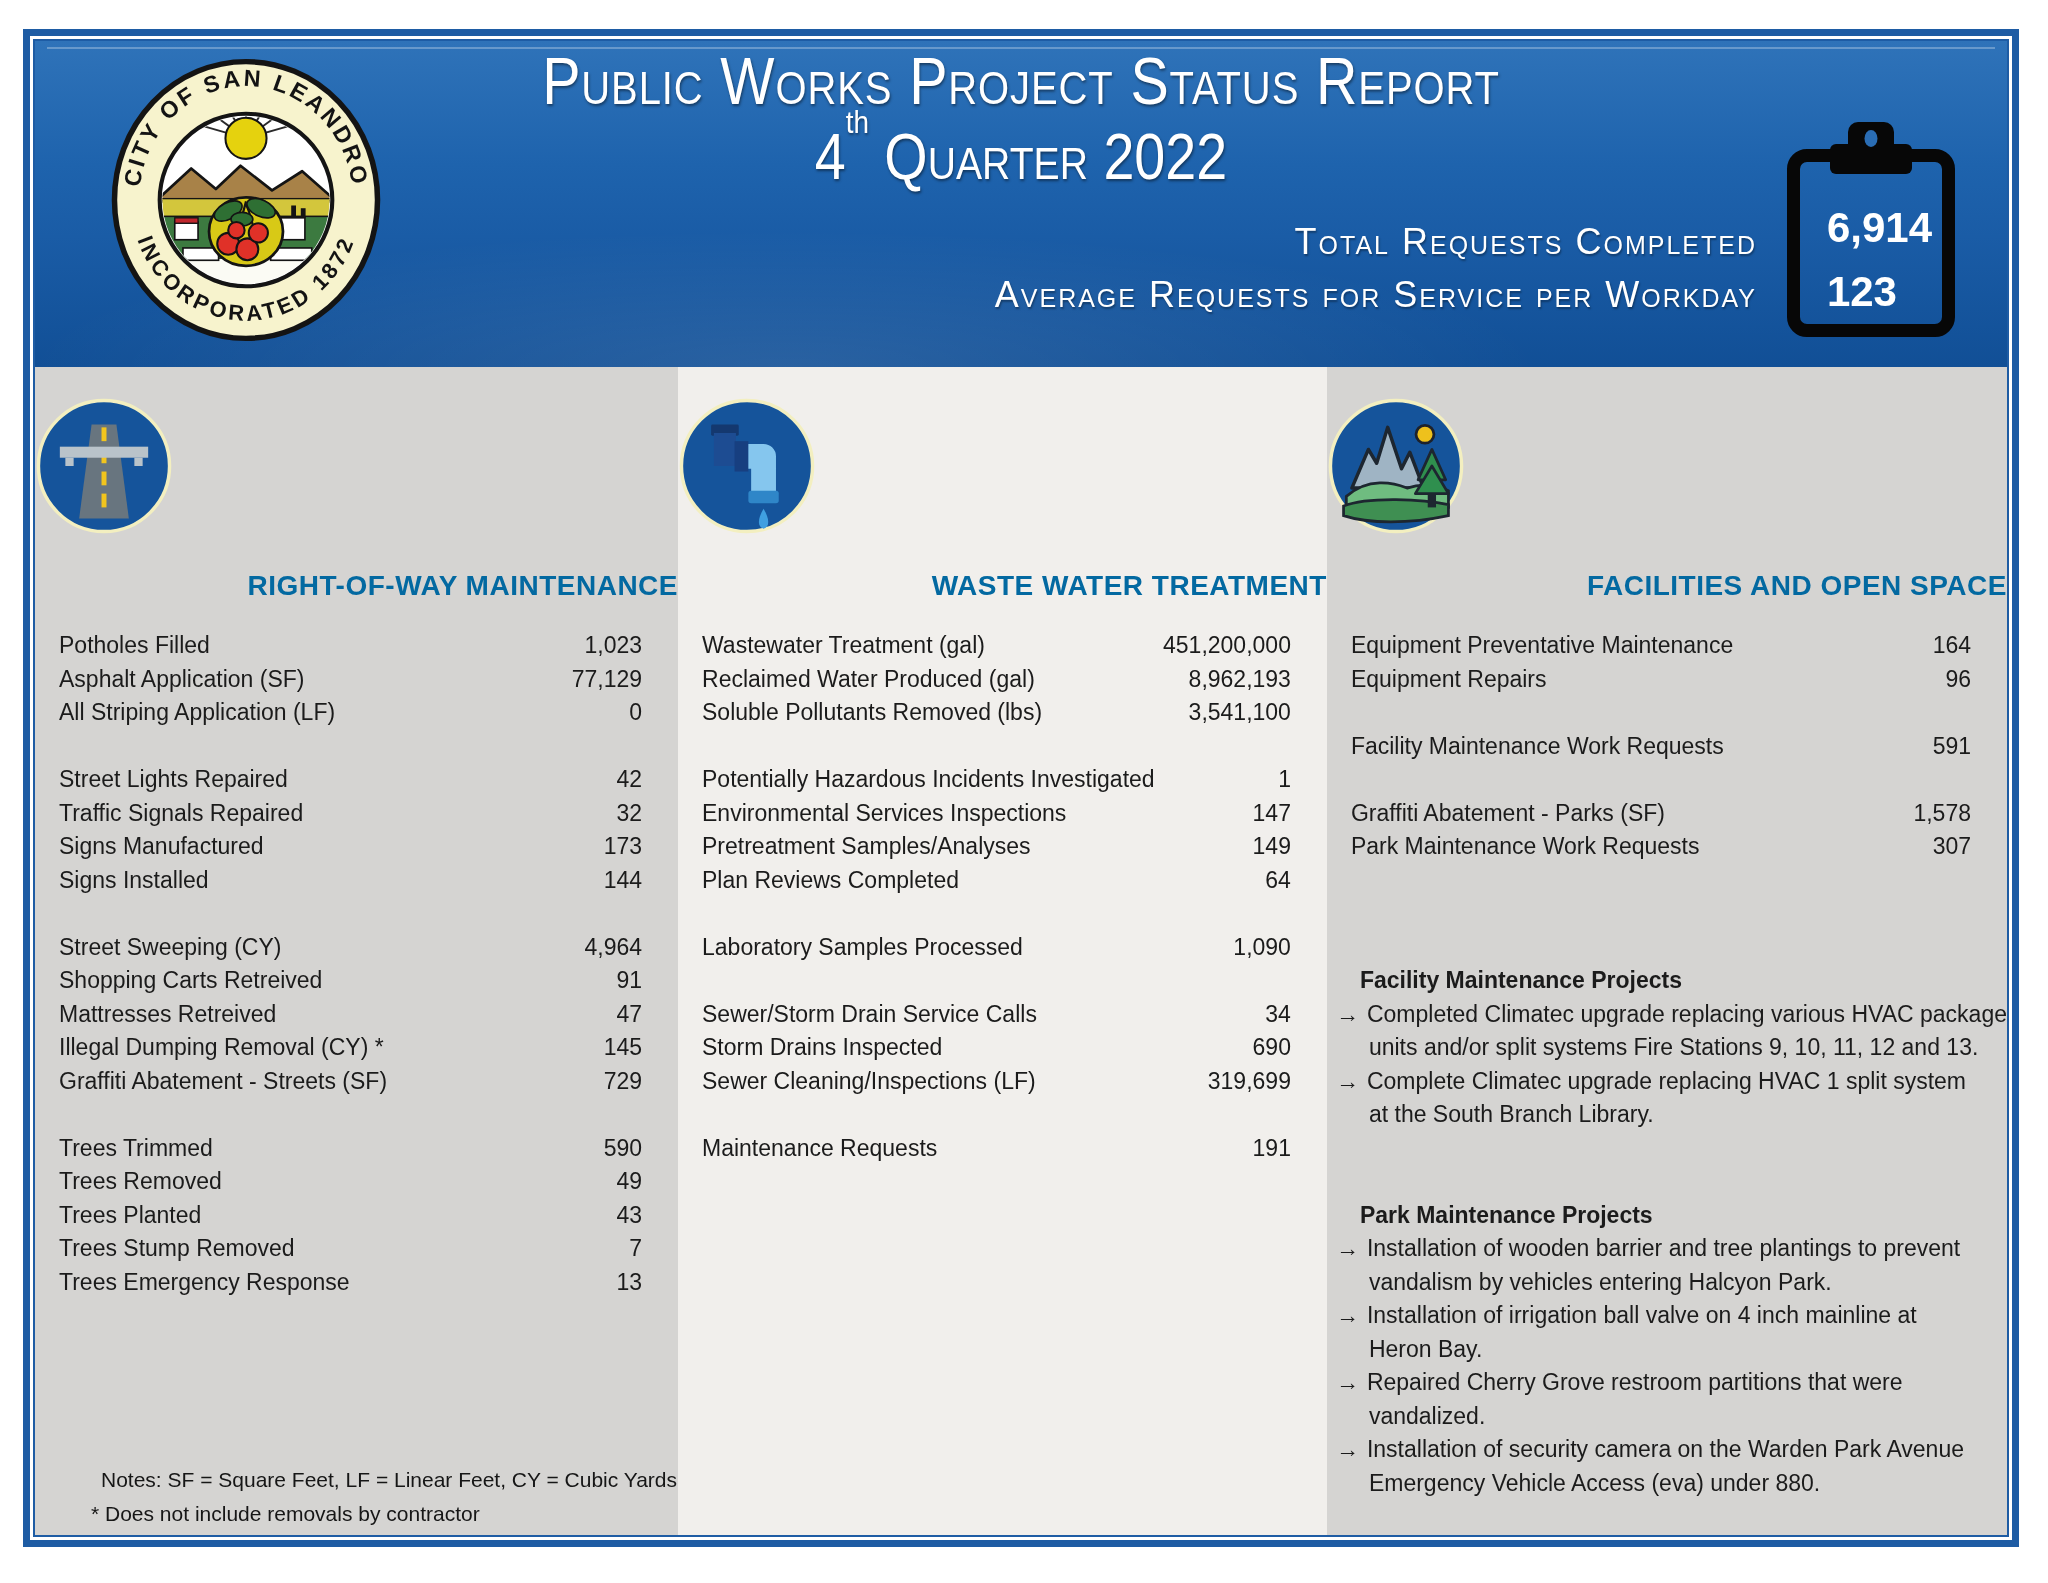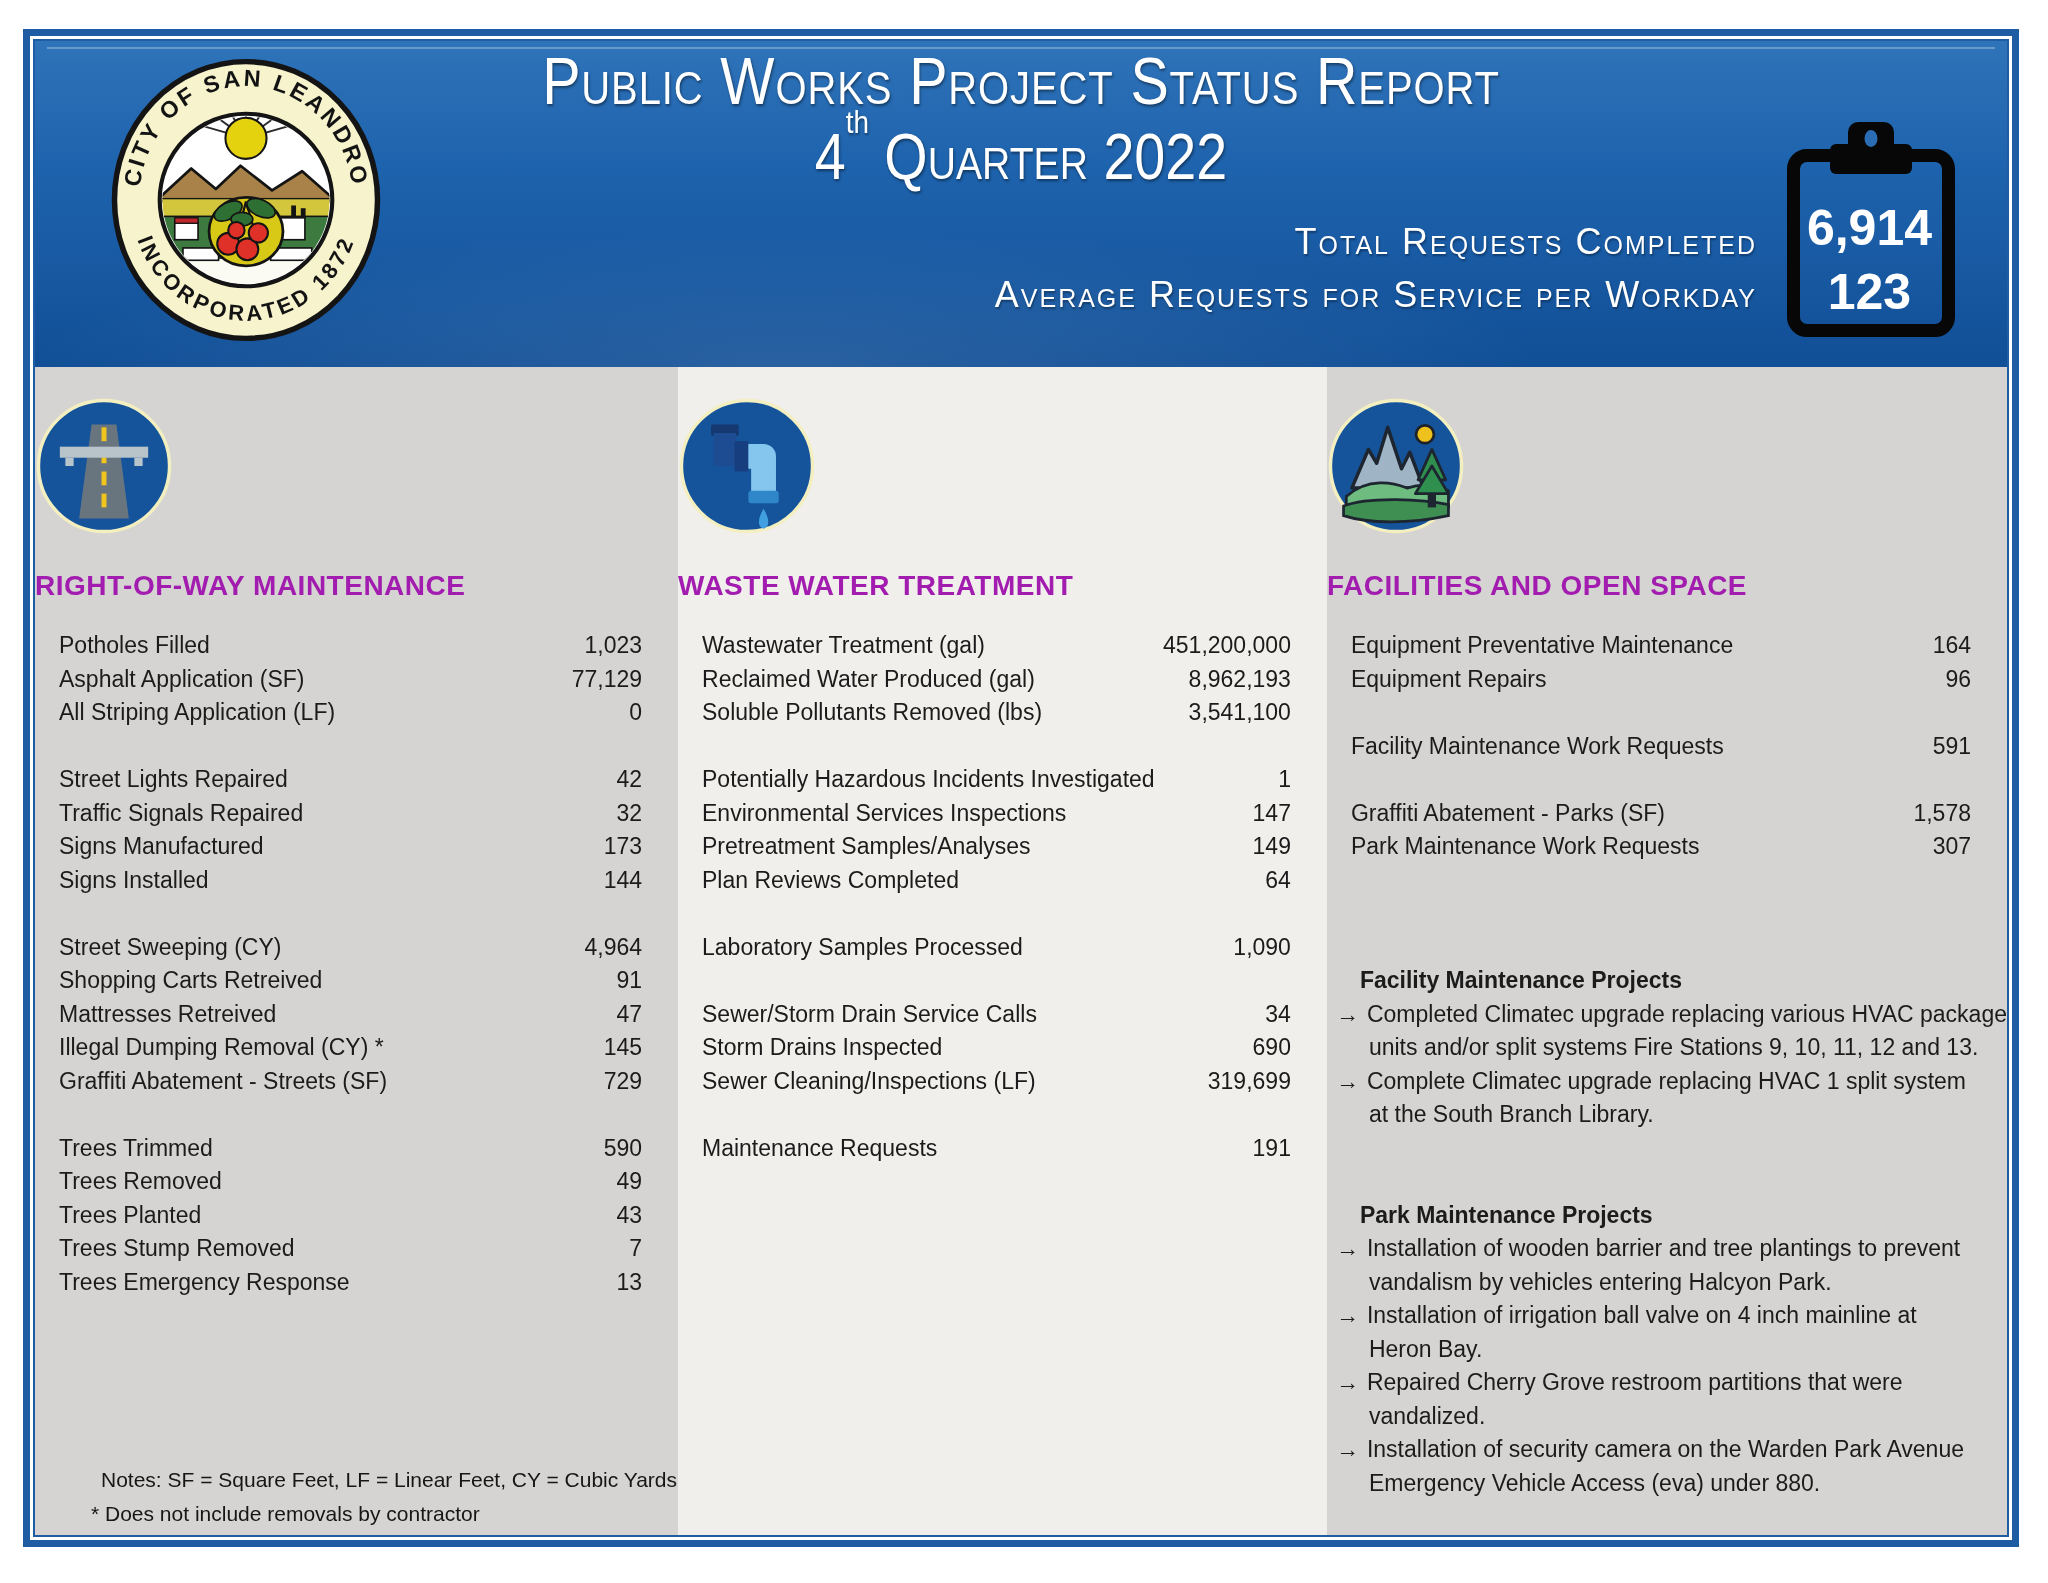--- a/index.html
+++ b/index.html
@@ -58,33 +58,33 @@
     position:absolute;right:52px;top:108px;width:168px;height:188px;
     border:13px solid #070707;border-radius:20px;box-sizing:border-box;z-index:2;
   }
   .clip-knob{position:absolute;left:50%;top:-40px;transform:translateX(-50%);
     width:46px;height:36px;background:#070707;border-radius:10px 10px 2px 2px;}
   .clip-bar{position:absolute;left:50%;top:-18px;transform:translateX(-50%);
     width:82px;height:30px;background:#070707;border-radius:6px;}
   .clip-hole{position:absolute;left:50%;top:-32px;transform:translateX(-50%);
     width:13px;height:17px;background:#2a6db4;border-radius:50%;z-index:2;}
   .clip-values{
-    position:absolute;right:10px;top:34px;text-align:center;color:#fff;
-    font-weight:700;font-size:50px;line-height:64px;z-index:2;white-space:nowrap;margin-left:28px;
+    position:absolute;right:10px;top:34px;text-align:left;color:#fff;
+    font-weight:700;font-size:42px;line-height:64px;z-index:2;white-space:nowrap;margin-left:28px;
   }
   
   .cols{flex:1;display:flex;min-height:0;}
   .col{position:relative;box-sizing:border-box;}
   .col-left{width:654px;background:var(--panel-gray);}
   .col-mid{width:660px;background:var(--panel-light);}
   .col-right{flex:1;background:var(--panel-gray);}
   .col-icon{margin:30px auto 0;width:138px;height:138px;}
   .col-heading{
-    margin-top:30px;text-align:left;font-weight:700;font-size:28px;
-    letter-spacing:.5px;color:#a21caf;line-height:34px;
+    margin-top:30px;text-align:right;font-weight:700;font-size:28px;
+    letter-spacing:.5px;color:#0369a1;line-height:34px;
   }
   .rows{margin-top:26px;font-size:23px;color:var(--ink);}
   .row{display:flex;justify-content:space-between;line-height:33.5px;padding:0 36px 0 24px;}
   .row-label{white-space:nowrap;}
   .row-value{white-space:nowrap;}
   .row-gap{height:33.5px;}
   .proj-heading{line-height:33.5px;font-weight:700;padding-left:33px;}
   .bullet-first{position:relative;line-height:33.5px;padding-left:40px;white-space:nowrap;}
   .bullet-first .arrow{position:absolute;left:9px;top:0;}
   .bullet-cont{line-height:33.5px;padding-left:42px;white-space:nowrap;}

